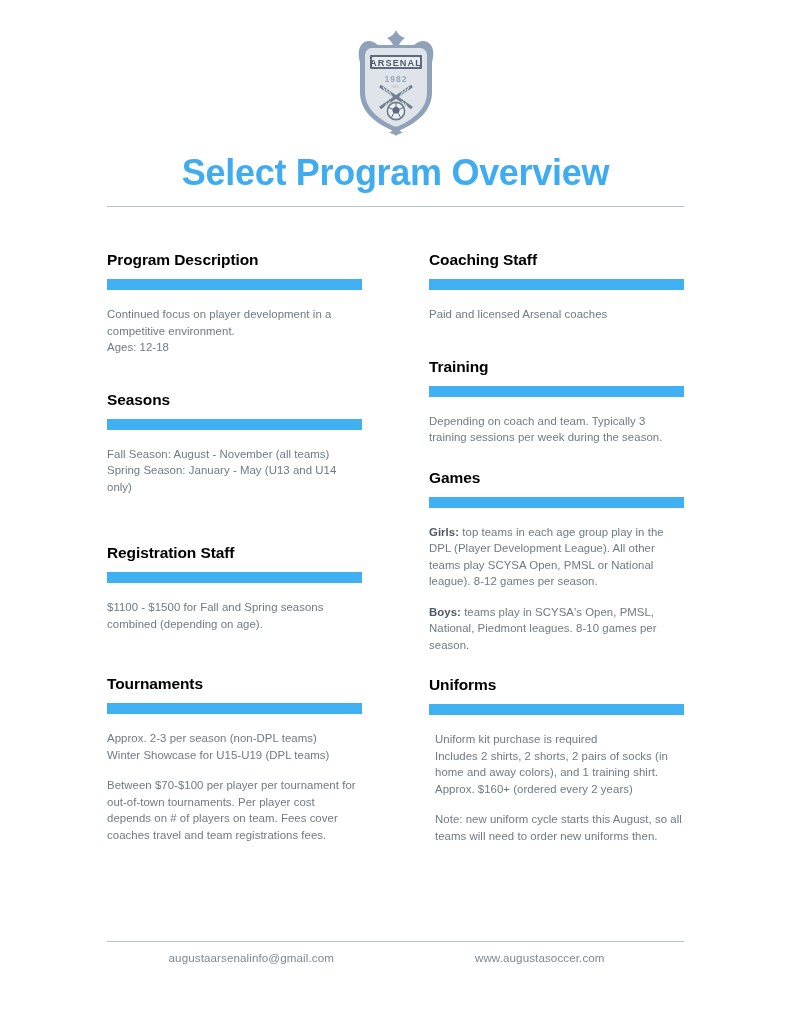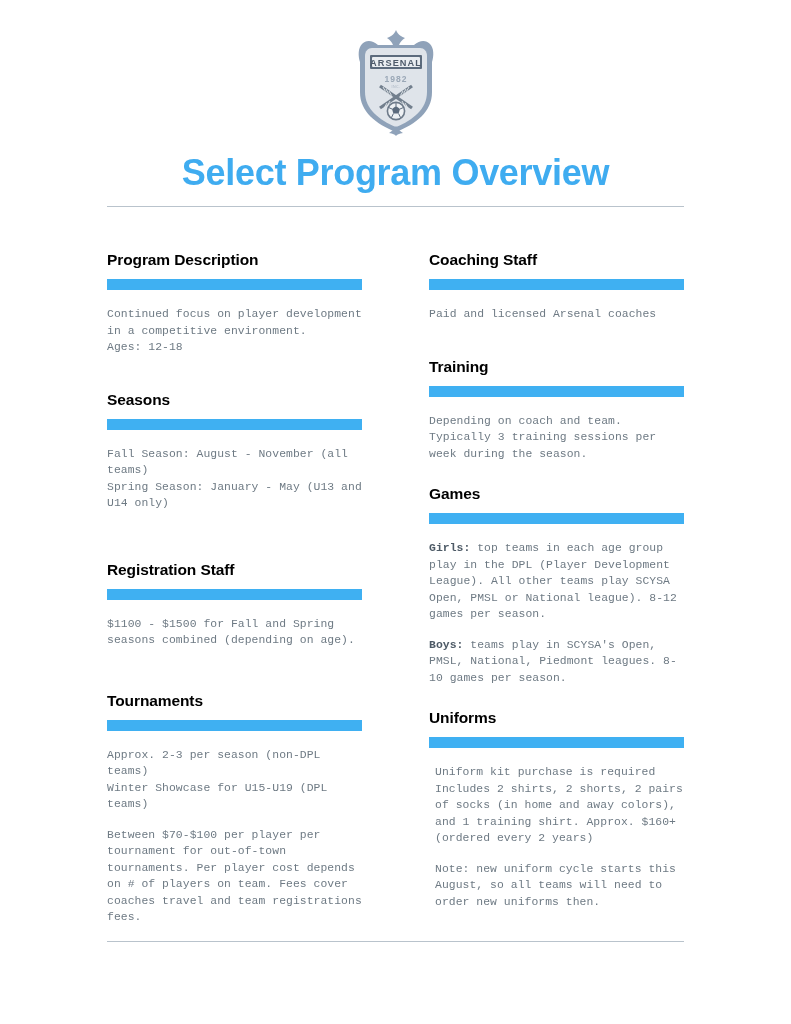--- a/index.html
+++ b/index.html
@@ -95,21 +95,20 @@
     margin-bottom: 16px;
   }
   .section-body {
     font-size: 11.4px;
     line-height: 16.5px;
     color: #6e7a84;
     letter-spacing: 0.05px;
   }
   .section-body p {
     margin: 0 0 14px 0;
-    font-family: Liberation Mono, monospace;
   }
   .section-body p:last-child {
     margin-bottom: 0;
   }
   .section-body b {
     color: #4d5a66;
     font-weight: bold;
   }
 
   
@@ -288,14 +287,18 @@
 Includes 2 shirts, 2 shorts, 2 pairs of socks (in home and away colors), and 1 training shirt. Approx. $160+ (ordered every 2 years)</p>
           <p>Note: new uniform cycle starts this August, so all teams will need to order new uniforms then.</p>
         </div>
       </div>
 
     </div>
 
   </div>
 
   <div class="footer-rule"></div>
+  <div class="footer">
+    <div class="footer-left">augustaarsenalinfo@gmail.com</div>
+    <div class="footer-right">www.augustasoccer.com</div>
+  </div>
 
 </div>
 
 </body></html>

